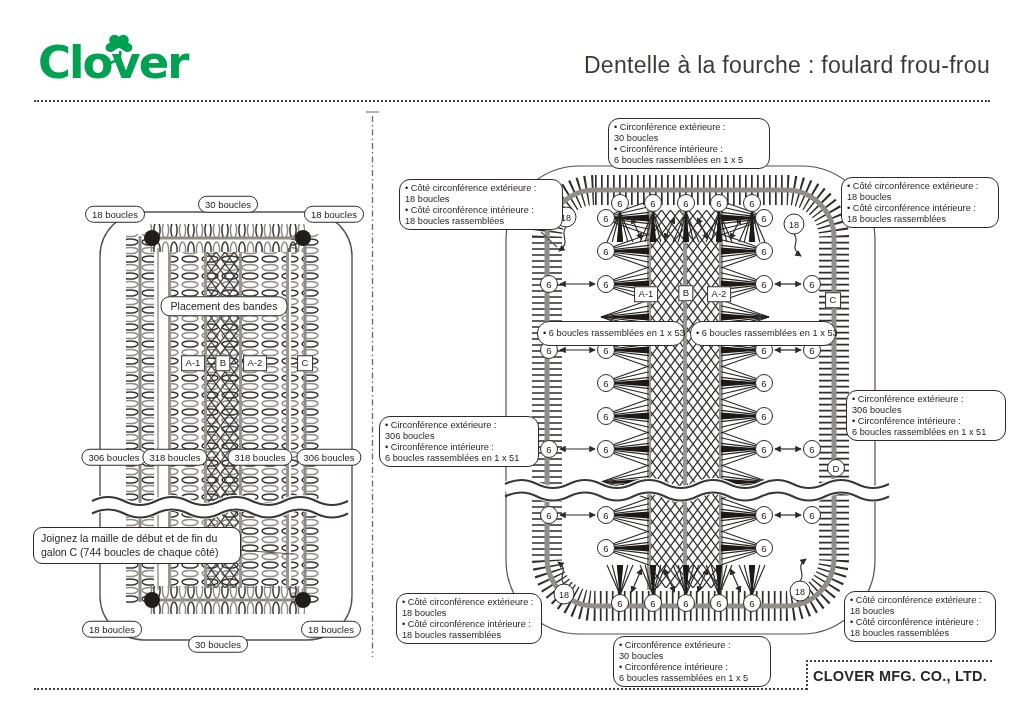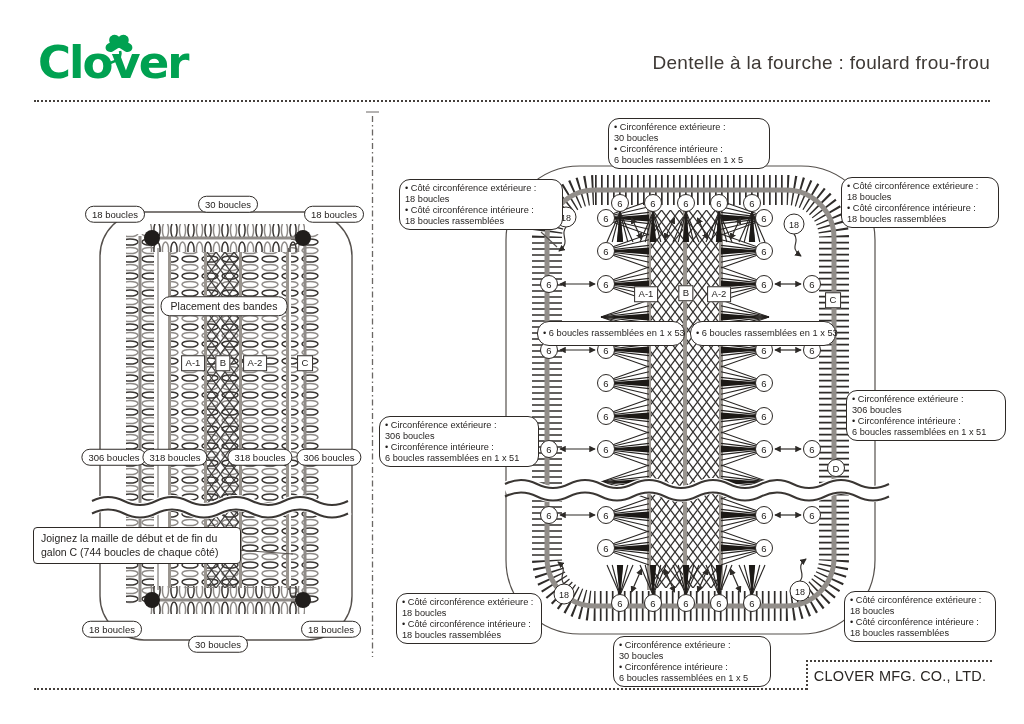--- a/index.html
+++ b/index.html
@@ -17,28 +17,28 @@
   .count{position:absolute;transform:translate(-50%,-50%);background:#fff;border:1.5px solid #2e2a27;
          border-radius:50%;width:18px;height:18px;display:flex;align-items:center;justify-content:center;
          font-size:9.5px;color:#1e1b19}
   .count.big{width:21px;height:21px;font-size:9px}
   .callout{position:absolute;background:#fff;border:1.7px solid #2e2a27;border-radius:11px;
            padding:3px 5px;font-size:9.2px;line-height:1.18;color:#211e1c}
   .callout div{white-space:nowrap}
   .ribbon{position:absolute;background:#fff;border:1.5px solid #2e2a27;border-radius:12px;
           font-size:9.3px;line-height:1;padding:7px 5px;white-space:nowrap;text-align:center;color:#211e1c}
   .notebox{position:absolute;left:33px;top:527px;width:192px;background:#fff;border:1.5px solid #2e2a27;
-           border-radius:4px;padding:4px 7px;font-size:10.5px;line-height:1.3;color:#211e1c;z-index:2}
+           border-radius:9px;padding:4px 7px;font-size:10.5px;line-height:1.3;color:#211e1c;z-index:2}
   .logo{position:absolute;left:36px;top:24px;width:170px;height:66px;z-index:3}
   .logo-text{position:absolute;left:2px;top:12px;font-size:45px;font-weight:bold;color:#00a151;
              letter-spacing:-2px;font-family:"DejaVu Sans","Liberation Sans",sans-serif}
-  .title{position:absolute;top:52px;right:34px;font-size:19px;color:#3e3935;letter-spacing:.3px;z-index:3}
+  .title{position:absolute;top:52px;right:34px;font-size:23px;color:#3e3935;letter-spacing:.3px;z-index:3}
   .company{position:absolute;left:806px;top:660px;width:184px;height:28px;border-top:2.4px dotted #45403c;
            border-left:2.4px dotted #45403c;display:flex;align-items:center;justify-content:center;
-           font-weight:normal;font-size:14.5px;letter-spacing:.2px;color:#2b2724;background:#fff;z-index:3}
+           font-weight:bold;font-size:14.5px;letter-spacing:.2px;color:#2b2724;background:#fff;z-index:3}
 </style>
 </head>
 <body>
 
 <div class="page">
 
   <svg id="deco" width="1024" height="724" viewBox="0 0 1024 724">
     <defs>
       <pattern id="pLoopH" width="20" height="17" patternUnits="userSpaceOnUse">
         <ellipse cx="10" cy="4" rx="8" ry="3.1" fill="none" stroke="#3a3633" stroke-width="1.5"></ellipse>

